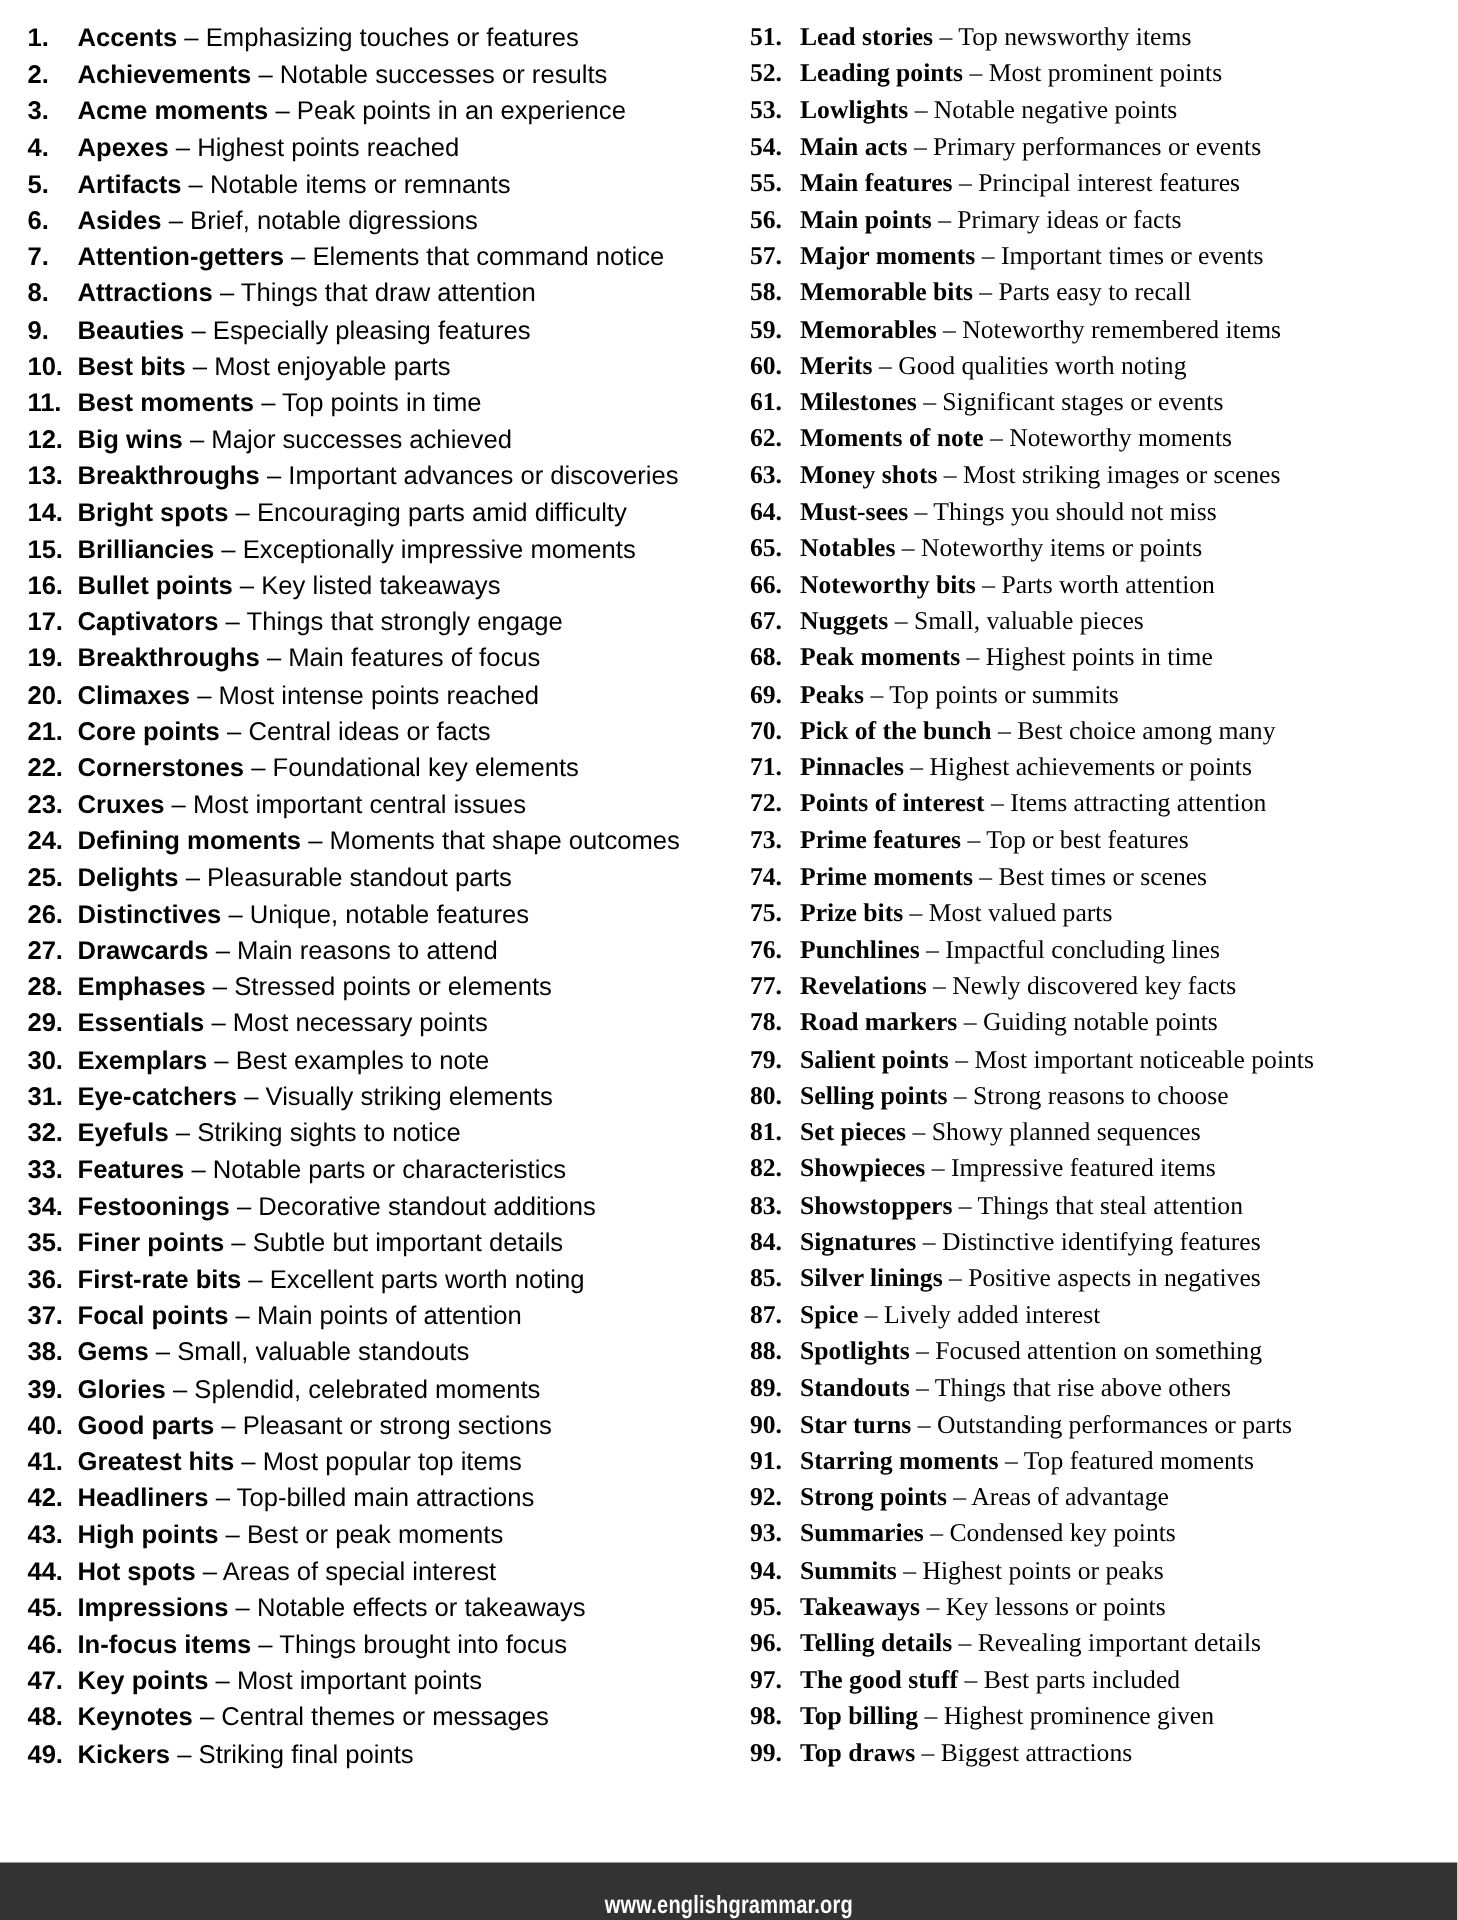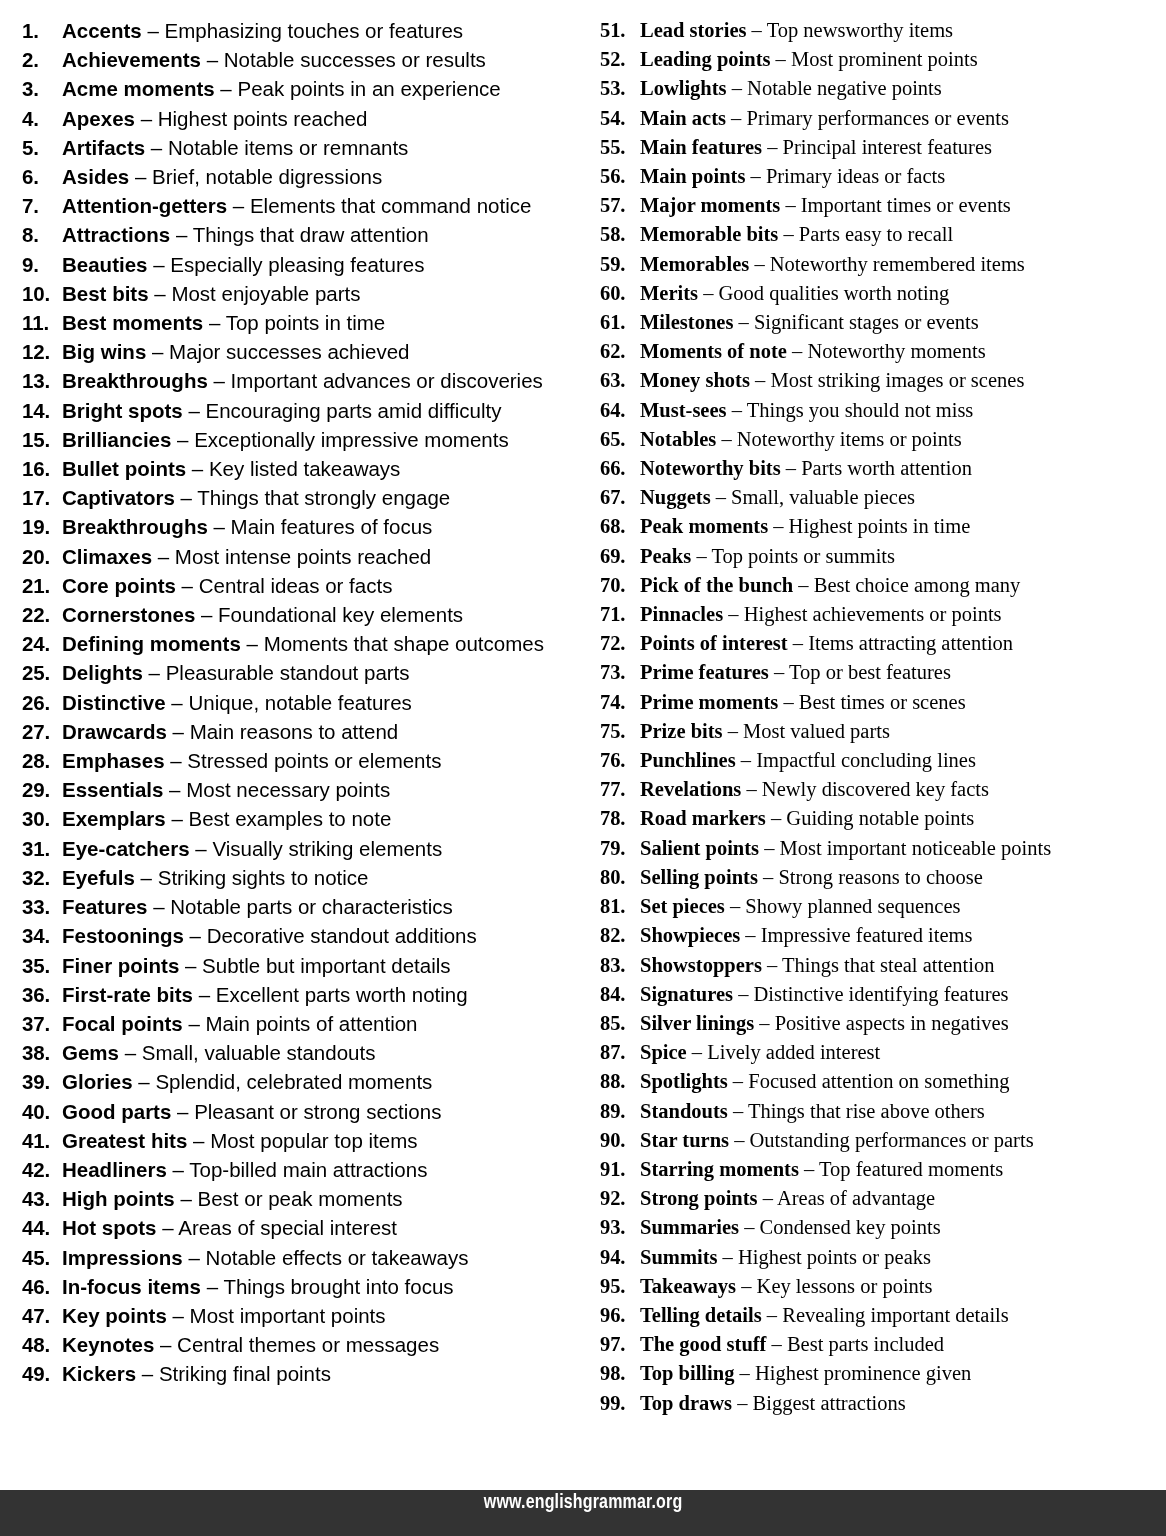--- a/index.html
+++ b/index.html
@@ -74,21 +74,21 @@
   }
 
   #footer-bar {
     position: absolute;
     left: 0;
     top: 1490px;
     width: 1166px;
     height: 46px;
     background: #333333;
     display: flex;
-    align-items: flex-start;
+    align-items: flex-end;
     justify-content: center;
   }
   #footer-text {
     color: #ffffff;
     font-size: 20px;
     font-weight: bold;
     font-family: "Liberation Sans Narrow", "Liberation Sans", sans-serif;
     transform: scaleX(0.80);
     transform-origin: center center;
     letter-spacing: 0.2px;
@@ -179,30 +179,34 @@
         </div>
         <div class="list-item">
           <span class="item-number">21.</span>
           <span class="item-body"><span class="item-term">Core points</span><span class="item-dash"> – </span><span class="item-def">Central ideas or facts</span></span>
         </div>
         <div class="list-item">
           <span class="item-number">22.</span>
           <span class="item-body"><span class="item-term">Cornerstones</span><span class="item-dash"> – </span><span class="item-def">Foundational key elements</span></span>
         </div>
         <div class="list-item">
+          <span class="item-number">23.</span>
+          <span class="item-body"><span class="item-term">Cruxes</span><span class="item-dash"> – </span><span class="item-def">Most important central issues</span></span>
+        </div>
+        <div class="list-item">
           <span class="item-number">24.</span>
           <span class="item-body"><span class="item-term">Defining moments</span><span class="item-dash"> – </span><span class="item-def">Moments that shape outcomes</span></span>
         </div>
         <div class="list-item">
           <span class="item-number">25.</span>
           <span class="item-body"><span class="item-term">Delights</span><span class="item-dash"> – </span><span class="item-def">Pleasurable standout parts</span></span>
         </div>
         <div class="list-item">
           <span class="item-number">26.</span>
-          <span class="item-body"><span class="item-term">Distinctive</span><span class="item-dash"> – </span><span class="item-def">Unique, notable features</span></span>
+          <span class="item-body"><span class="item-term">Distinctives</span><span class="item-dash"> – </span><span class="item-def">Unique, notable features</span></span>
         </div>
         <div class="list-item">
           <span class="item-number">27.</span>
           <span class="item-body"><span class="item-term">Drawcards</span><span class="item-dash"> – </span><span class="item-def">Main reasons to attend</span></span>
         </div>
         <div class="list-item">
           <span class="item-number">28.</span>
           <span class="item-body"><span class="item-term">Emphases</span><span class="item-dash"> – </span><span class="item-def">Stressed points or elements</span></span>
         </div>
         <div class="list-item">

